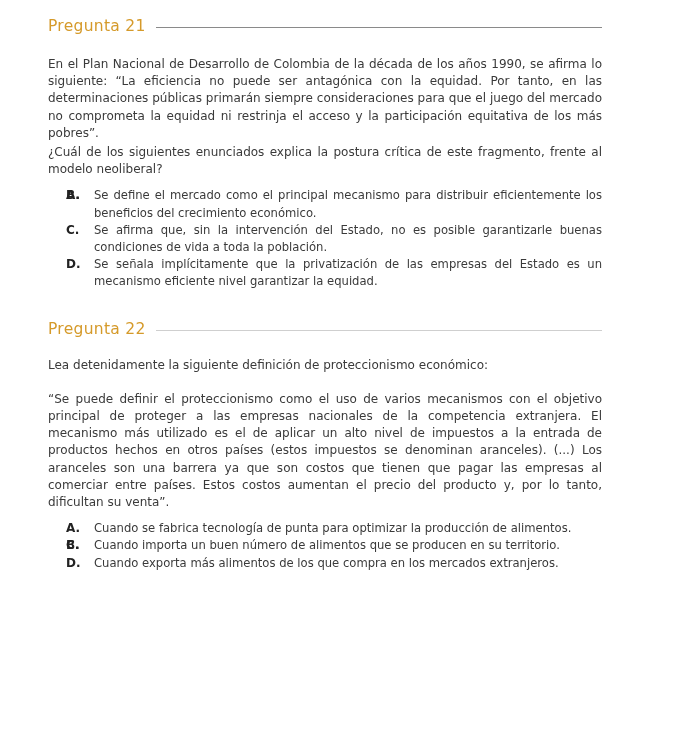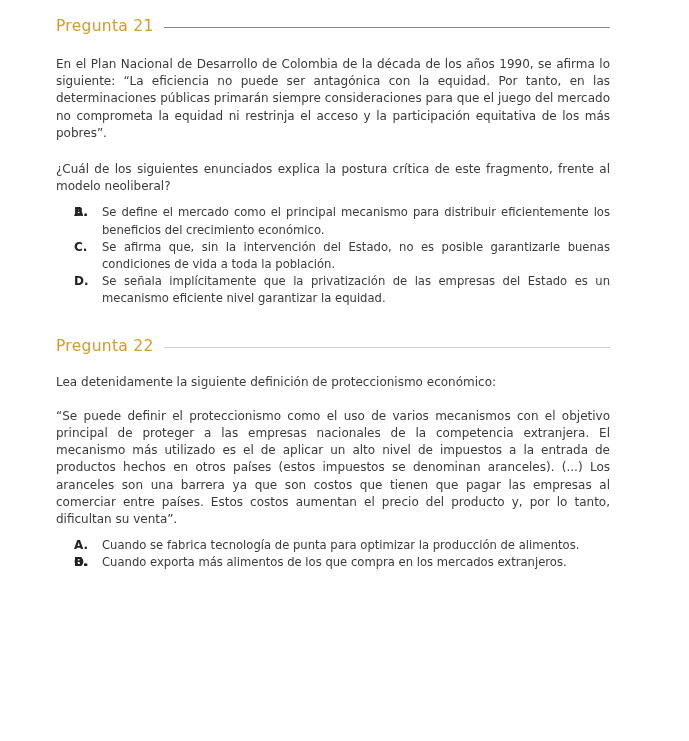--- a/index.html
+++ b/index.html
@@ -1,21 +1,21 @@
 <!DOCTYPE html>
 <html><head>
   <meta charset="utf-8">
   <style>
     html, body { margin: 0; padding: 0; background: #ffffff; }
     body {
       width: 689px; height: 741px; position: relative; overflow: hidden;
       font-family: "DejaVu Sans", sans-serif;
       color: #3a3a3a;
     }
-    .page { position: absolute; left: 56px; top: 0; width: 554px; }
+    .page { position: absolute; left: 48px; top: 0; width: 554px; }
     .section-head {
       display: flex; align-items: center; height: 20px;
     }
     .section-title {
       color: #d59a2a; font-size: 15.5px; letter-spacing: 0.3px; white-space: nowrap;
       font-family: "DejaVu Sans", sans-serif;
     }
     .section-rule { flex: 1; height: 1px; margin-left: 10px; margin-top: 3px; }
     .rule-dark { background: #8a8a8a; }
     .rule-light { background: #cfcfcf; }
@@ -34,21 +34,21 @@
 
 <div class="page">
 
   <div class="section-head" style="margin-top:16px;">
     <span class="section-title">Pregunta 21</span>
     <span class="section-rule rule-dark"></span>
   </div>
 
   <p style="margin-top:20px;">En el Plan Nacional de Desarrollo de Colombia de la década de los años 1990, se afirma lo siguiente: “La eficiencia no puede ser antagónica con la equidad. Por tanto, en las determinaciones públicas primarán siempre consideraciones para que el juego del mercado no comprometa la equidad ni restrinja el acceso y la participación equitativa de los más pobres”.</p>
 
-  <p style="margin-top:19px;">¿Cuál de los siguientes enunciados explica la postura crítica de este fragmento, frente al modelo neoliberal?</p>
+  <p style="margin-top:2px;">¿Cuál de los siguientes enunciados explica la postura crítica de este fragmento, frente al modelo neoliberal?</p>
 
   <ol class="opts" style="margin-top:9px;">
     <li>
       <span class="letter">A.</span>
     </li>
     <li>
       <span class="letter">B.</span>
       <span>Se define el mercado como el principal mecanismo para distribuir eficientemente los beneficios del crecimiento económico.</span>
     </li>
     <li>
@@ -75,19 +75,20 @@
   <ol class="opts" style="margin-top:9px;">
     <li>
       <span class="letter">A.</span>
       <span>Cuando se fabrica tecnología de punta para optimizar la producción de alimentos.</span>
     </li>
     <li>
       <span class="letter">B.</span>
     </li>
     <li>
       <span class="letter">C.</span>
+      <span>Cuando importa un buen número de alimentos que se producen en su territorio.</span>
     </li>
     <li>
       <span class="letter">D.</span>
       <span>Cuando exporta más alimentos de los que compra en los mercados extranjeros.</span>
     </li>
   </ol>
 </div>
 
 </body></html>

